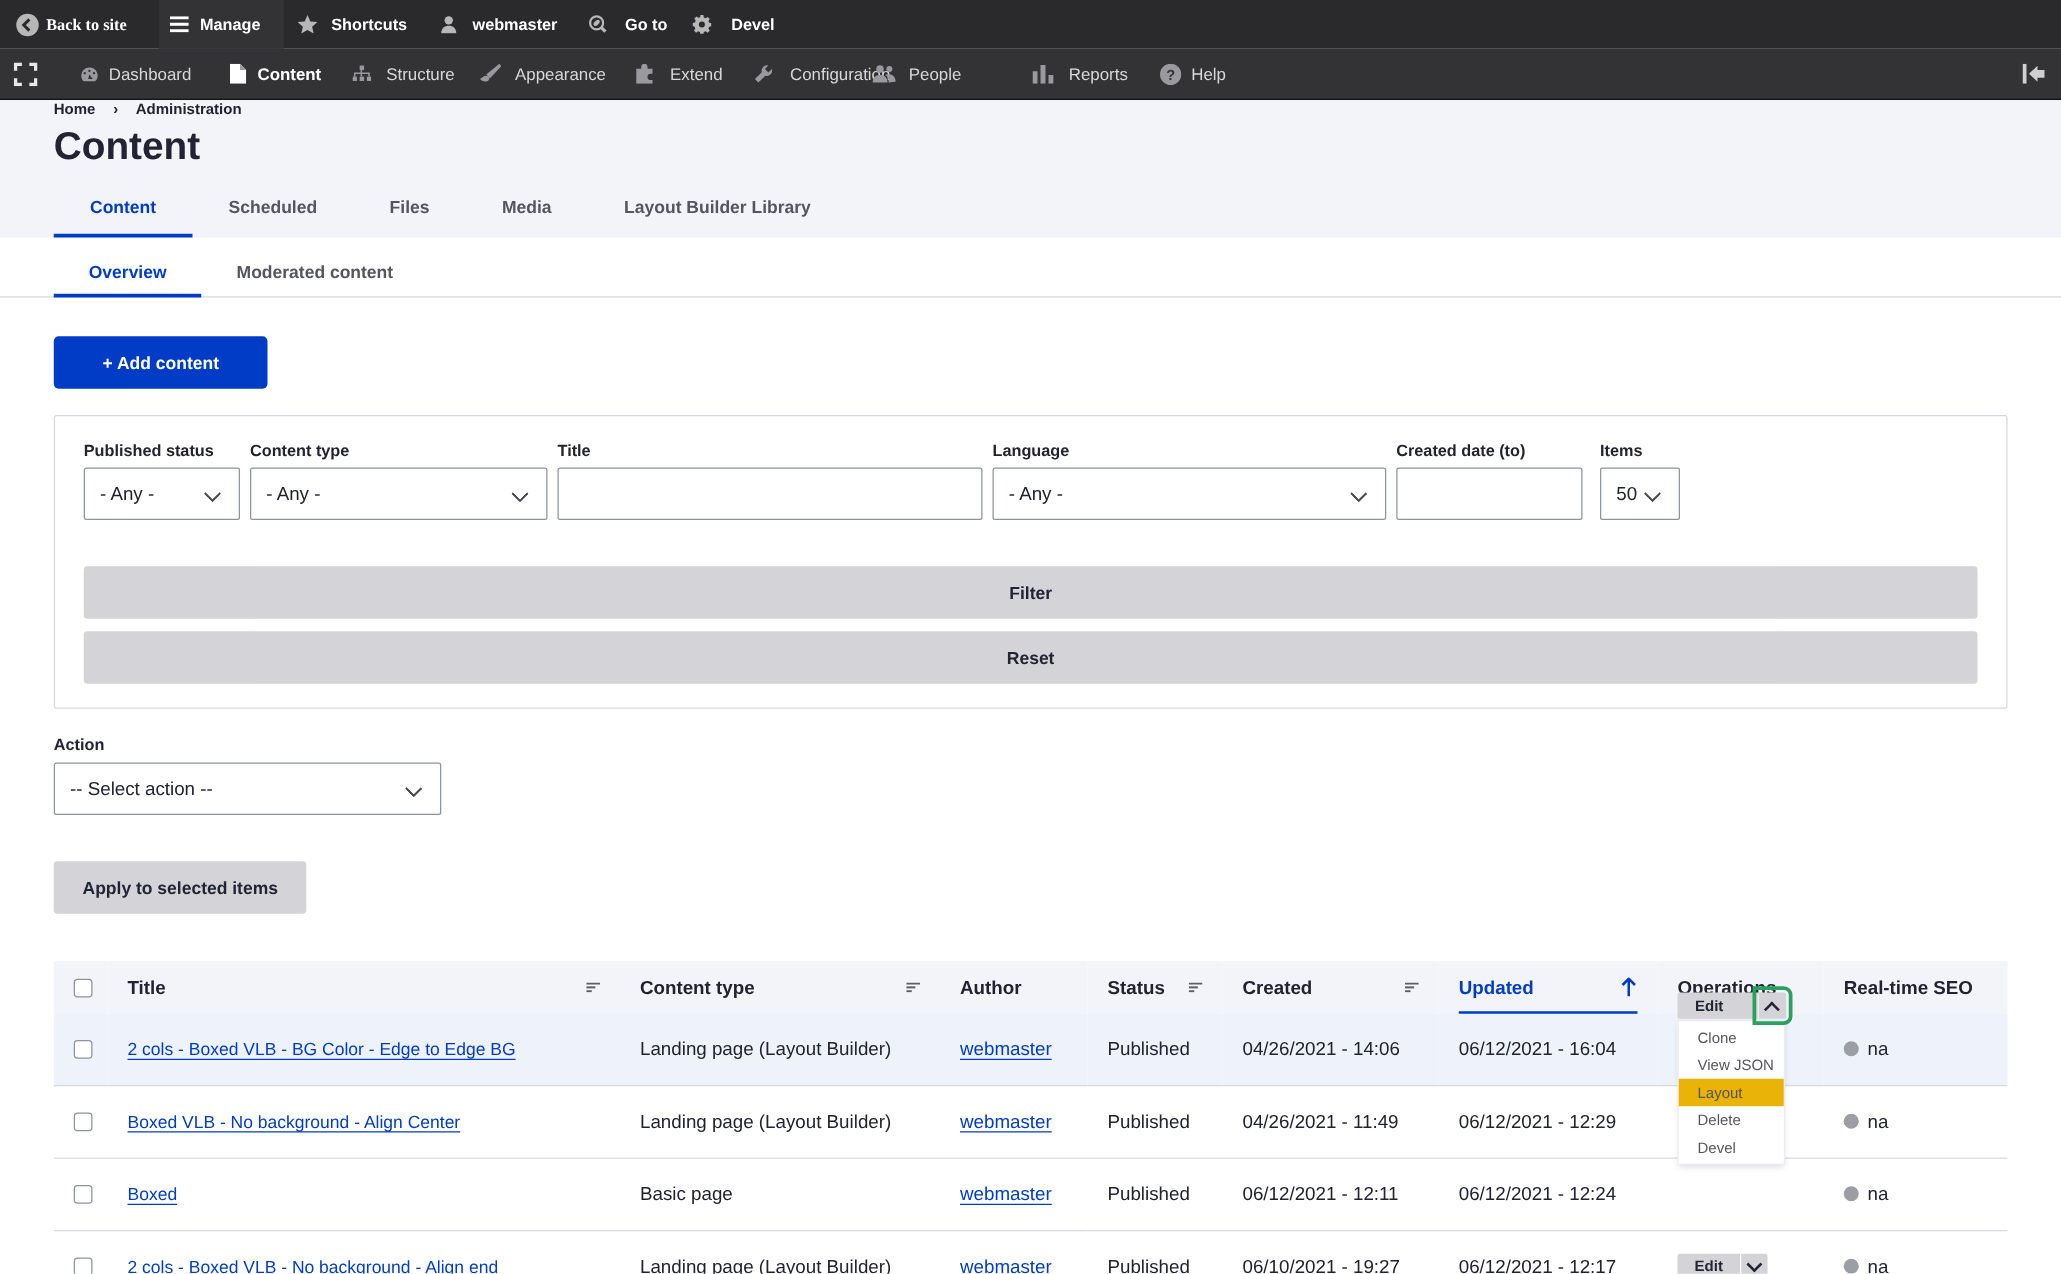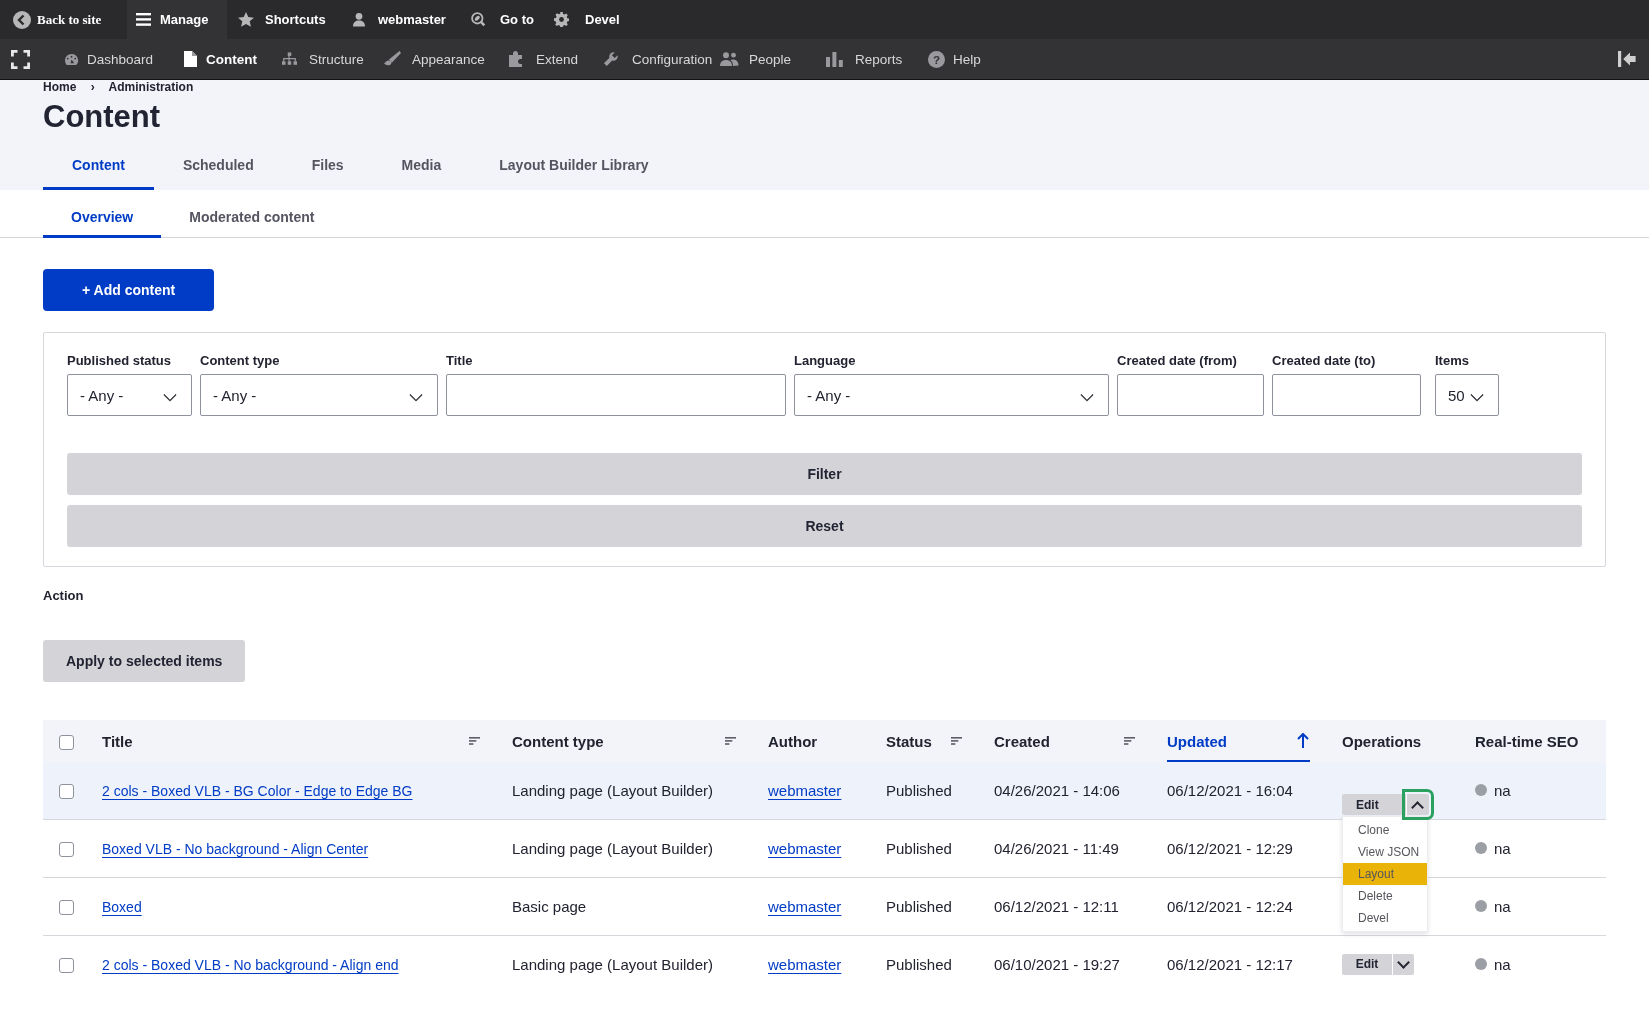--- a/index.html
+++ b/index.html
@@ -176,21 +176,21 @@
         <path d="M6 2.5C6 1 7 0 8.5 0S11 1 11 2.5V4h4v4h-1.5C12 8 11 9 11 10.5s1 2.5 2.5 2.5H15v3H2V4h4z" fill="#9a9a9e"></path>
       </svg>
     Extend
   </div>
   <div class="item" style="left:603px; gap:14px;">
     <svg width="15" height="15" viewBox="0 0 16 16">
         <path d="M15.5 3.5l-3 3-3-3 3-3a4.5 4.5 0 0 0-5.6 5.6L1 12l3 3 5.9-5.9a4.5 4.5 0 0 0 5.6-5.6z" fill="#9a9a9e"></path>
       </svg>
     Configuration
   </div>
-  <div class="item" style="left:720px; gap:10px;">
+  <div class="item" style="left:698px; gap:10px;">
     <svg width="19" height="15" viewBox="0 0 19 15">
         <circle cx="6" cy="3.2" r="3" fill="#9a9a9e"></circle>
         <path d="M0 14c0-4 2.5-6 6-6s6 2 6 6z" fill="#9a9a9e"></path>
         <circle cx="13.5" cy="3.2" r="2.4" fill="#9a9a9e"></circle>
         <path d="M13 14c0-3-1-5-2.7-6 .7-.4 1.7-.6 2.7-.6 3 0 5.5 2 5.5 6z" fill="#9a9a9e"></path>
       </svg>
     People
   </div>
   <div class="item" style="left:826px; gap:12px;">
     <svg width="17" height="15" viewBox="0 0 17 15">
@@ -246,39 +246,36 @@
         </div>
       <div class="field">
           <label>Title</label>
           <div class="ctl" style="width:340px;"></div>
         </div>
       <div class="field">
           <label>Language</label>
           <div class="ctl select" style="width:315px;">- Any -</div>
         </div>
       <div class="field">
-          <label>Created date (from)</label>
-          <div class="ctl" style="width:147px;"></div>
-        </div>
-      <div class="field">
           <label>Created date (to)</label>
           <div class="ctl" style="width:149px;"></div>
         </div>
       <div class="field" style="margin-left:6px;">
           <label>Items</label>
           <div class="ctl select" style="width:64px;">50</div>
         </div>
     </div>
     <div class="filter-actions">
       <button class="btn">Filter</button>
       <button class="btn">Reset</button>
     </div>
   </div>
 
   <div class="action-label">Action</div>
+  <div class="ctl select action-select">-- Select action --</div>
   <button class="btn btn-apply">Apply to selected items</button>
 
   <table class="listing">
     <colgroup>
       <col style="width:43px">
         <col style="width:410px">
         <col style="width:256px">
         <col style="width:118px">
         <col style="width:108px">
         <col style="width:173px">

